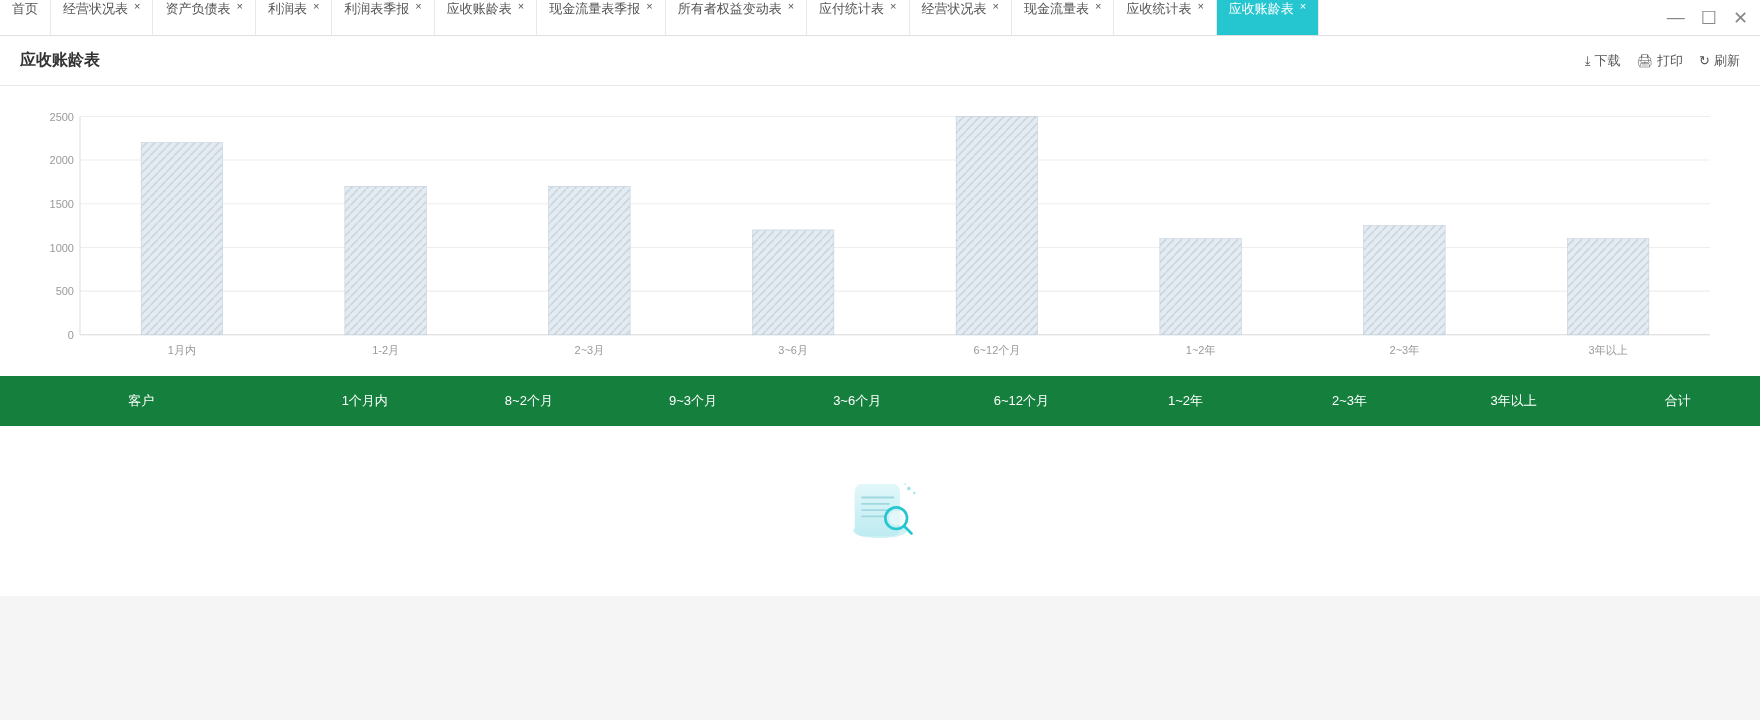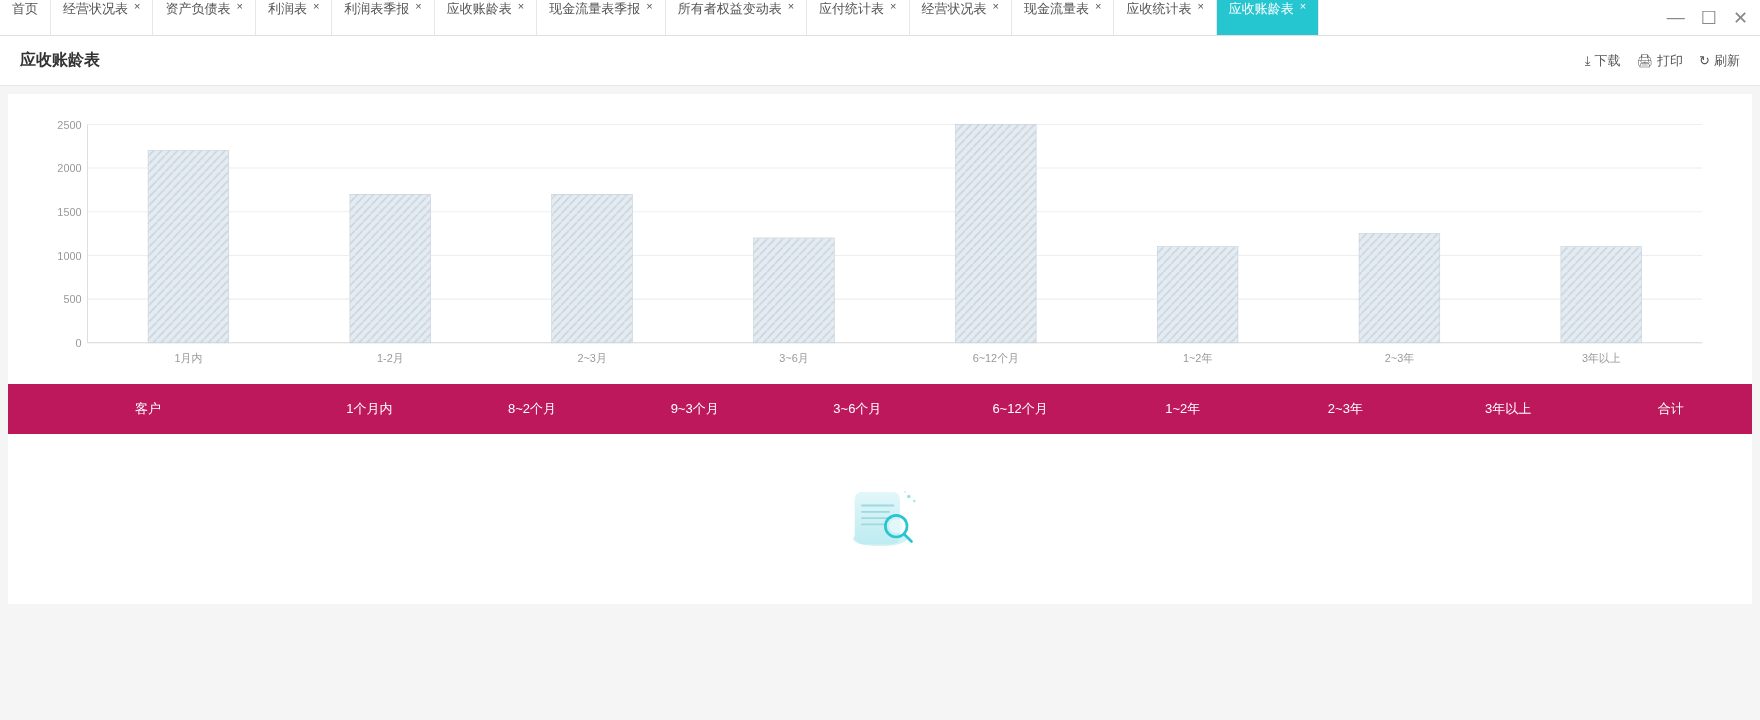--- a/index.html
+++ b/index.html
@@ -57,42 +57,42 @@
     .page-title { font-size: 16px; font-weight: bold; color: #333; }
     .header-actions { display: flex; gap: 16px; align-items: center; }
     .header-action-btn {
       display: flex; align-items: center; gap: 4px;
       color: #555; font-size: 13px; cursor: pointer;
     }
 
     
     .main-content {
       background: #fff;
-      margin: 8px;
+      margin: 0;
       padding: 0;
     }
 
     
     .chart-area {
       padding: 20px 30px 10px 30px;
       background: #fff;
       height: 290px;
       position: relative;
     }
 
     .chart-container {
       width: 100%;
       height: 100%;
       position: relative;
     }
 
     
     .table-header {
       display: flex;
-      background: #be185d;
+      background: #15803d;
       color: #fff;
       height: 50px;
       align-items: center;
     }
     .th-cell {
       flex: 1;
       text-align: center;
       font-size: 13px;
       font-weight: normal;
       padding: 0 8px;

